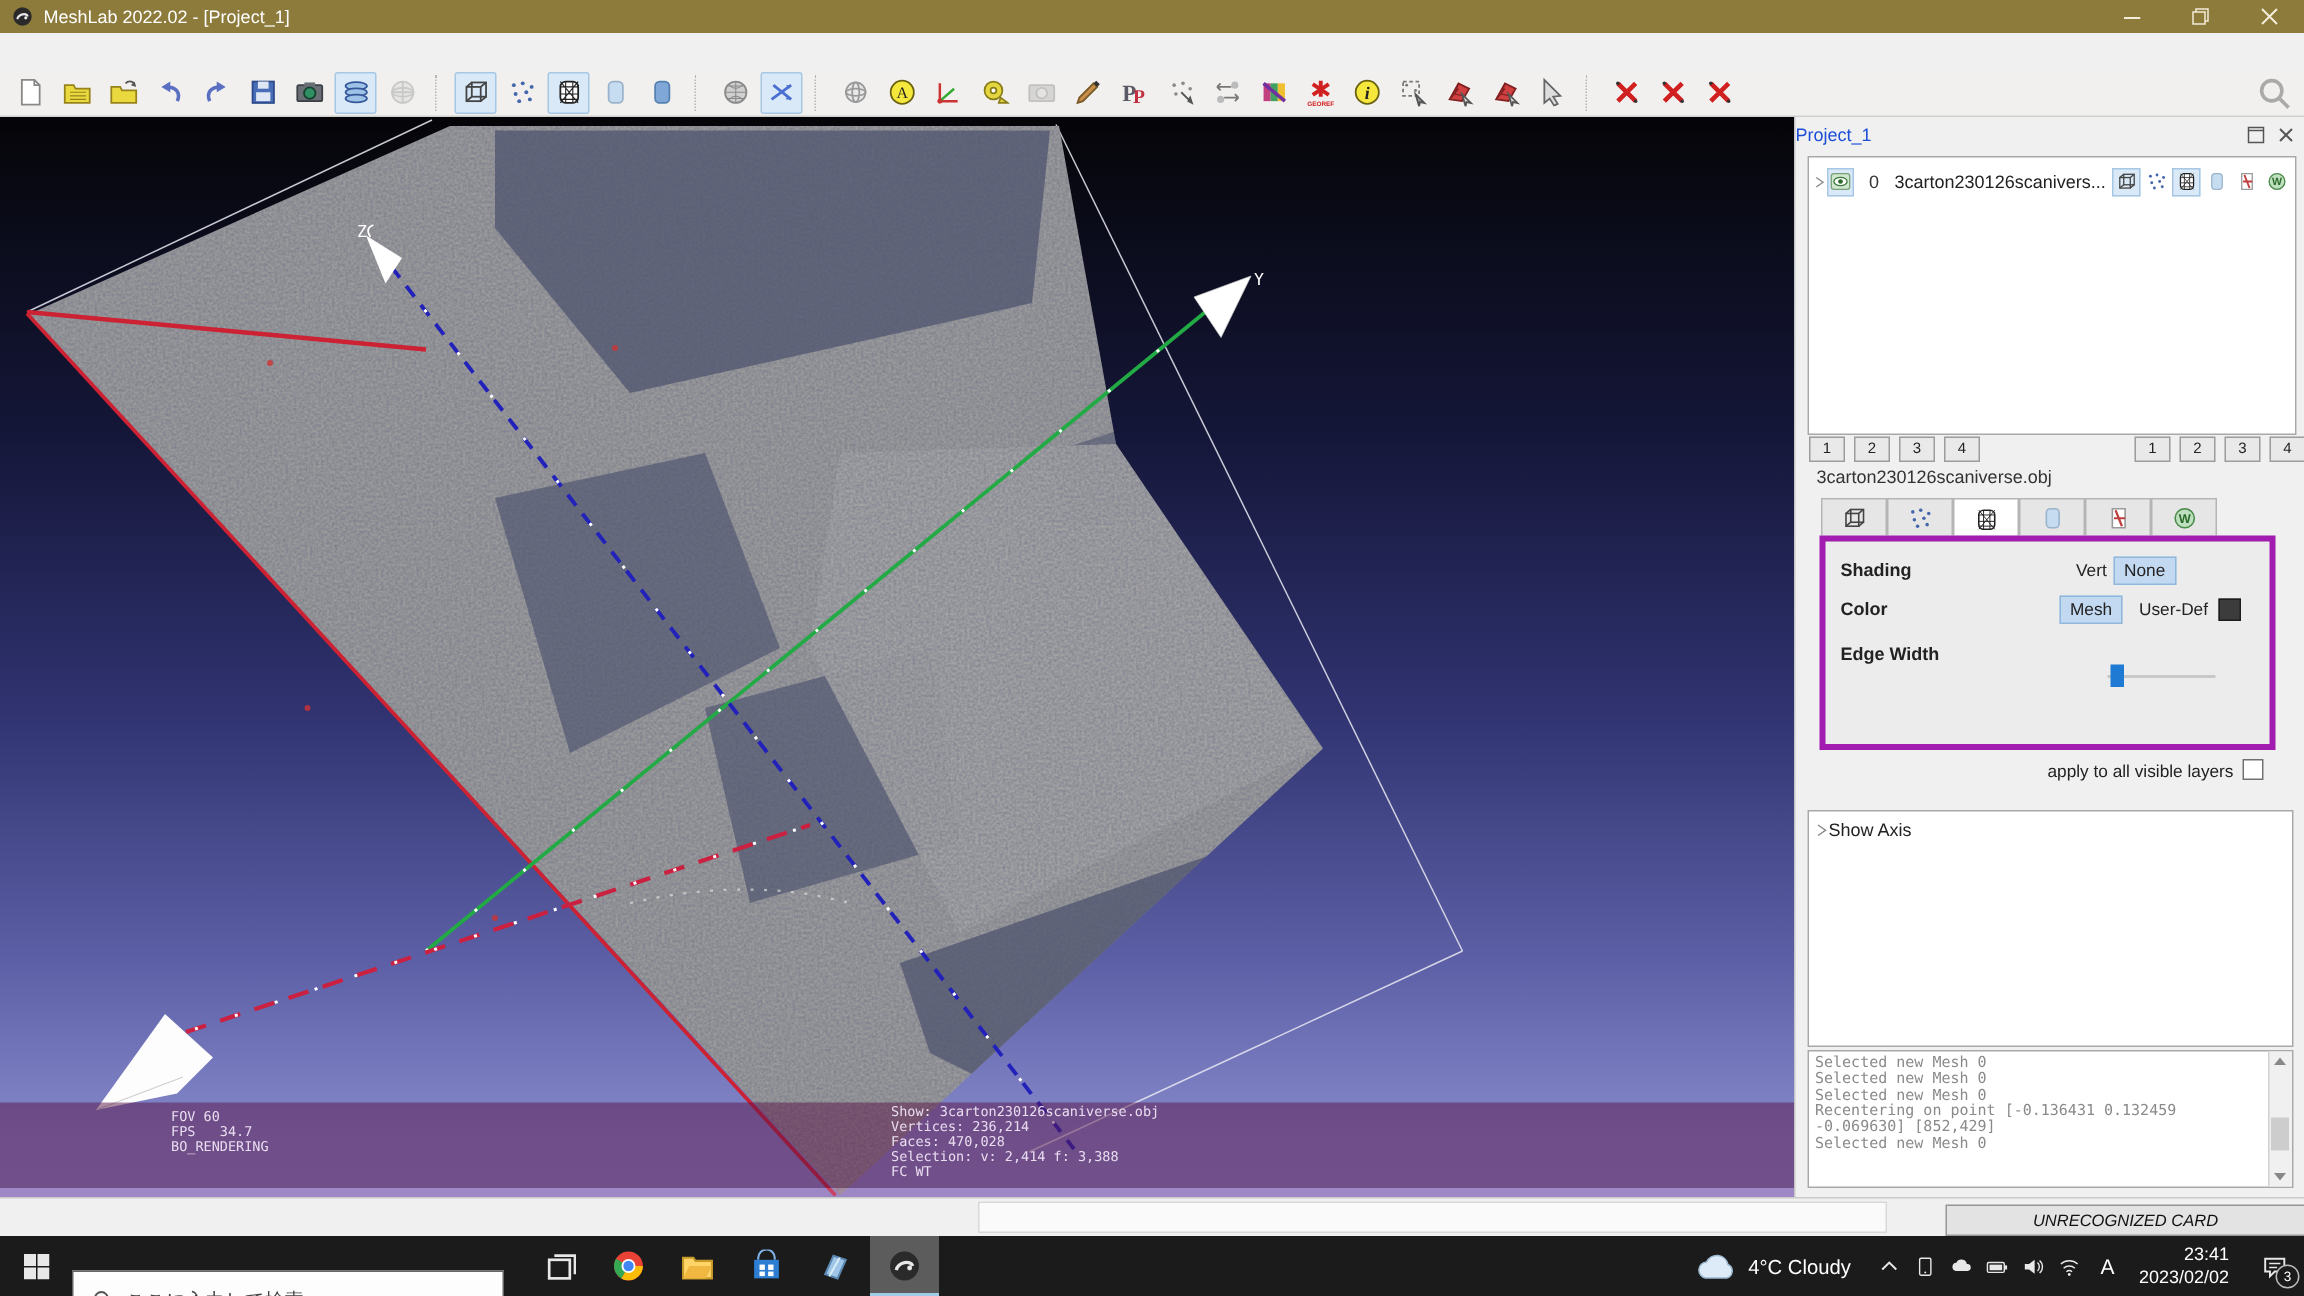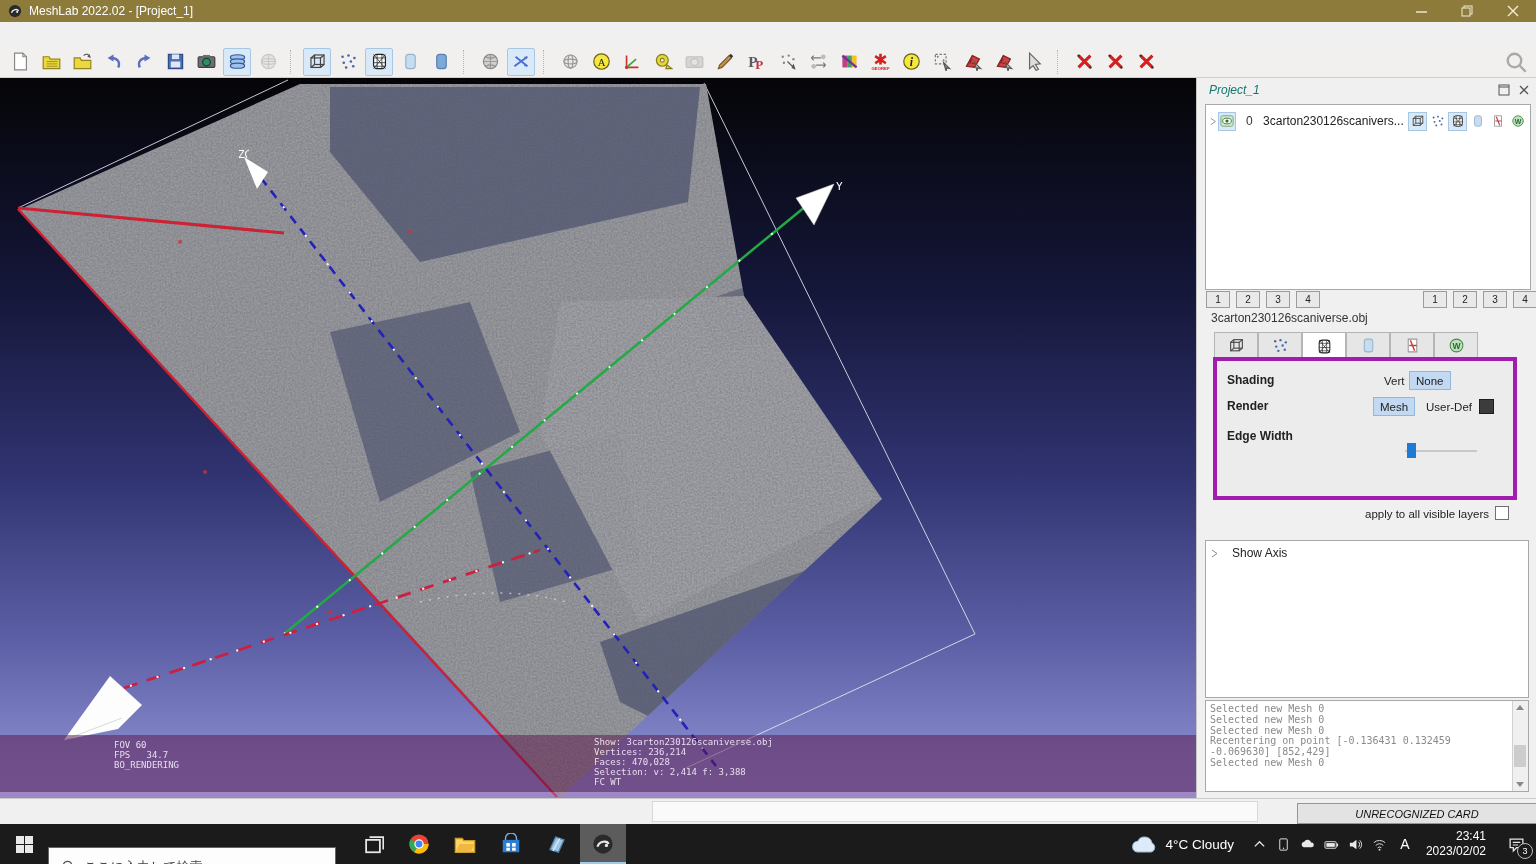--- a/index.html
+++ b/index.html
@@ -28,21 +28,21 @@
   .tbi.disabled{opacity:.45;filter:grayscale(.8);}
   .tb-search{position:absolute;right:8px;top:50px;width:24px;height:24px;}
   
   .viewport{position:absolute;left:0;top:78px;width:1196px;height:720px;background:#07070c;}
   .hud{position:absolute;color:#e9ddf0;font-family:"DejaVu Sans Mono",monospace;font-size:9px;line-height:10px;white-space:pre;}
   .axis-label{position:absolute;color:#fff;font-size:11px;font-family:"DejaVu Sans Mono",monospace;}
   
   .side{position:absolute;left:1196px;top:78px;width:340px;height:720px;background:#f0f0f0;
         border-left:1px solid #c6c6c6;box-sizing:border-box;font-size:12px;color:#222;}
   .side-h{position:absolute;left:0;top:0;width:100%;height:24px;display:flex;align-items:center;}
-  .side-h .t{margin-left:12px;font-size:12px;color:#0f766e;font-style:italic;}
+  .side-h .t{font-size:12px;color:#1d4ed8;}
   .side-h .hb{position:absolute;top:4px;width:16px;height:16px;}
   .listbox{position:absolute;left:8px;top:26px;width:324px;height:184px;background:#fff;border:1px solid #a8a8a8;}
   .layer-row{position:absolute;left:1px;top:5px;width:320px;height:22px;display:flex;align-items:center;}
   .layer-row .chev{margin-left:2px;}
   .layer-row .id{width:30px;text-align:center;color:#333;}
   .layer-row .nm{width:158px;overflow:hidden;white-space:nowrap;font-size:12px;color:#222;}
   .mini{width:17px;height:17px;display:flex;align-items:center;justify-content:center;border:1px solid transparent;margin-left:1px;}
   .mini svg{width:14px;height:14px;}
   .mini.active{background:#d9e9f7;border-color:#a6c8e4;}
   .qbtns{position:absolute;display:flex;gap:6px;}
@@ -595,37 +595,37 @@
           <svg viewBox="0 0 16 16">
             <circle cx="8" cy="8" r="6" fill="#bfe0bf" stroke="#4a8a4a"></circle>
             <text x="8" y="11" font-size="8" text-anchor="middle" fill="#2a6a2a" font-weight="bold">W</text>
           </svg>
         </div>
       </div>
     <div class="params">
       <span class="p-label" style="top:12px;">Shading</span>
       <span class="opt" style="left:160px;top:10px;">Vert</span>
       <span class="opt sel" style="left:192px;top:10px;">None</span>
-      <span class="p-label" style="top:38px;">Render</span>
+      <span class="p-label" style="top:38px;">Color</span>
       <span class="opt sel" style="left:156px;top:36px;">Mesh</span>
       <span class="opt" style="left:202px;top:36px;">User-Def</span>
       <span class="swatch" style="left:262px;top:38px;"></span>
       <span class="p-label" style="top:68px;">Edge Width</span>
       <span class="slider-track" style="left:188px;top:89px;width:72px;"></span>
       <span class="slider-handle" style="left:190px;top:82px;"></span>
     </div>
     <div class="applyrow">
       <span>apply to all visible layers</span><span class="checkbox"></span>
     </div>
     <div class="axisbox">
       <div class="row">
         <svg width="9" height="9" viewBox="0 0 9 9">
             <path d="M2 1l5 3.5L2 8" fill="none" stroke="#888"></path>
           </svg>
-        <span style="margin-left:13px;">Show Axis</span>
+        <span style="margin-left:0;">Show Axis</span>
       </div>
     </div>
     <div class="logbox">
       <div class="loglines" id="log-lines"><div>Selected new Mesh 0</div><div>Selected new Mesh 0</div><div>Selected new Mesh 0</div><div>Recentering on point [-0.136431 0.132459</div><div>-0.069630] [852,429]</div><div>Selected new Mesh 0</div></div>
       <div class="vscroll">
         <span class="varrow" style="top:4px;border-bottom:5px solid #888;"></span>
         <span class="vthumb" style="top:44px;"></span>
         <span class="varrow" style="bottom:4px;border-top:5px solid #888;"></span>
       </div>
     </div>

